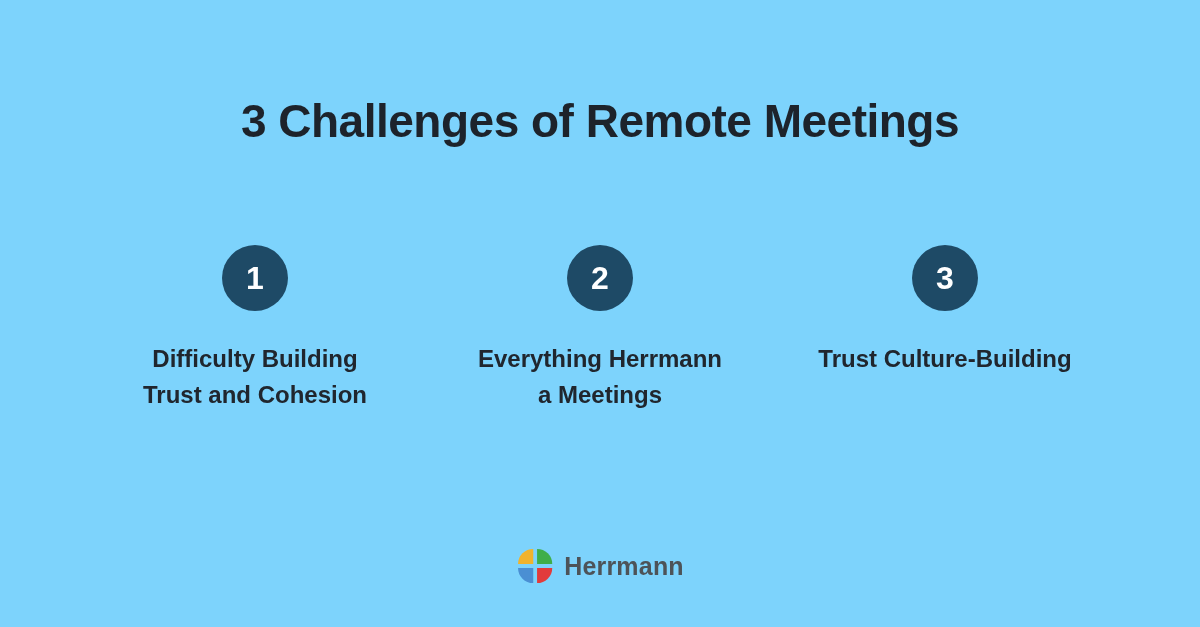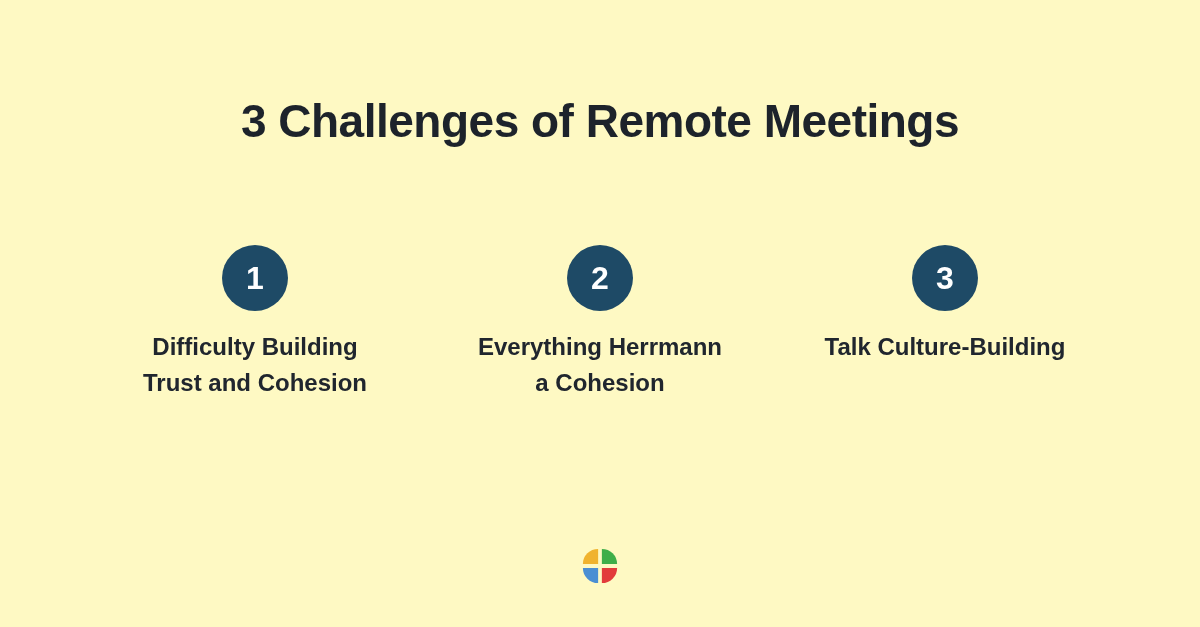--- a/index.html
+++ b/index.html
@@ -3,21 +3,21 @@
 <meta charset="utf-8">
 <style>
   * { margin: 0; padding: 0; box-sizing: border-box; }
   html, body { width: 1200px; height: 627px; }
   body { font-family: "Liberation Sans", sans-serif; background: #ffffff; overflow: hidden; }
 
   .canvas {
     position: relative;
     width: 1200px;
     height: 627px;
-    background: #fef9c3;
+    background: #7dd3fc;
   }
 
   .title {
     position: absolute;
     top: 94px;
     left: 0;
     width: 100%;
     text-align: center;
     font-size: 46px;
     font-weight: 700;
@@ -48,21 +48,21 @@
     background: #1e4a66;
     color: #ffffff;
     display: flex;
     align-items: center;
     justify-content: center;
     font-size: 32px;
     font-weight: 700;
   }
 
   .challenge-label {
-    margin-top: 18px;
+    margin-top: 30px;
     text-align: center;
     font-size: 24px;
     font-weight: 700;
     line-height: 36px;
     color: #20262e;
   }
 
   .footer-logo {
     position: absolute;
     bottom: 42px;
@@ -104,40 +104,41 @@
         <span>Trust and Cohesion</span>
       </div>
     </div>
 
     <div class="challenge">
       <div class="number-circle">
         <span>2</span>
       </div>
       <div class="challenge-label">
         <span>Everything Herrmann</span><br>
-        <span>a Cohesion</span>
+        <span>a Meetings</span>
       </div>
     </div>
 
     <div class="challenge">
       <div class="number-circle">
         <span>3</span>
       </div>
       <div class="challenge-label">
-        <span>Talk Culture-Building</span><br>
+        <span>Trust Culture-Building</span><br>
       </div>
     </div>
 
   </div>
 
   <div class="footer-logo">
     <span>
       <svg class="logo-icon" viewBox="0 0 40 40" xmlns="http://www.w3.org/2000/svg" aria-hidden="true">
 
         <path d="M18 2 A16 16 0 0 0 2 18 L18 18 Z" fill="#f0b32e"></path>
         <path d="M22 2 A16 16 0 0 1 38 18 L22 18 Z" fill="#3fae49"></path>
         <path d="M38 22 A16 16 0 0 1 22 38 L22 22 Z" fill="#e23b3b"></path>
         <path d="M2 22 A16 16 0 0 0 18 38 L18 22 Z" fill="#4a8fd3"></path>
       </svg>
     </span>
+    <span class="brand-wordmark">Herrmann</span>
   </div>
 
 </div>
 
 </body></html>

